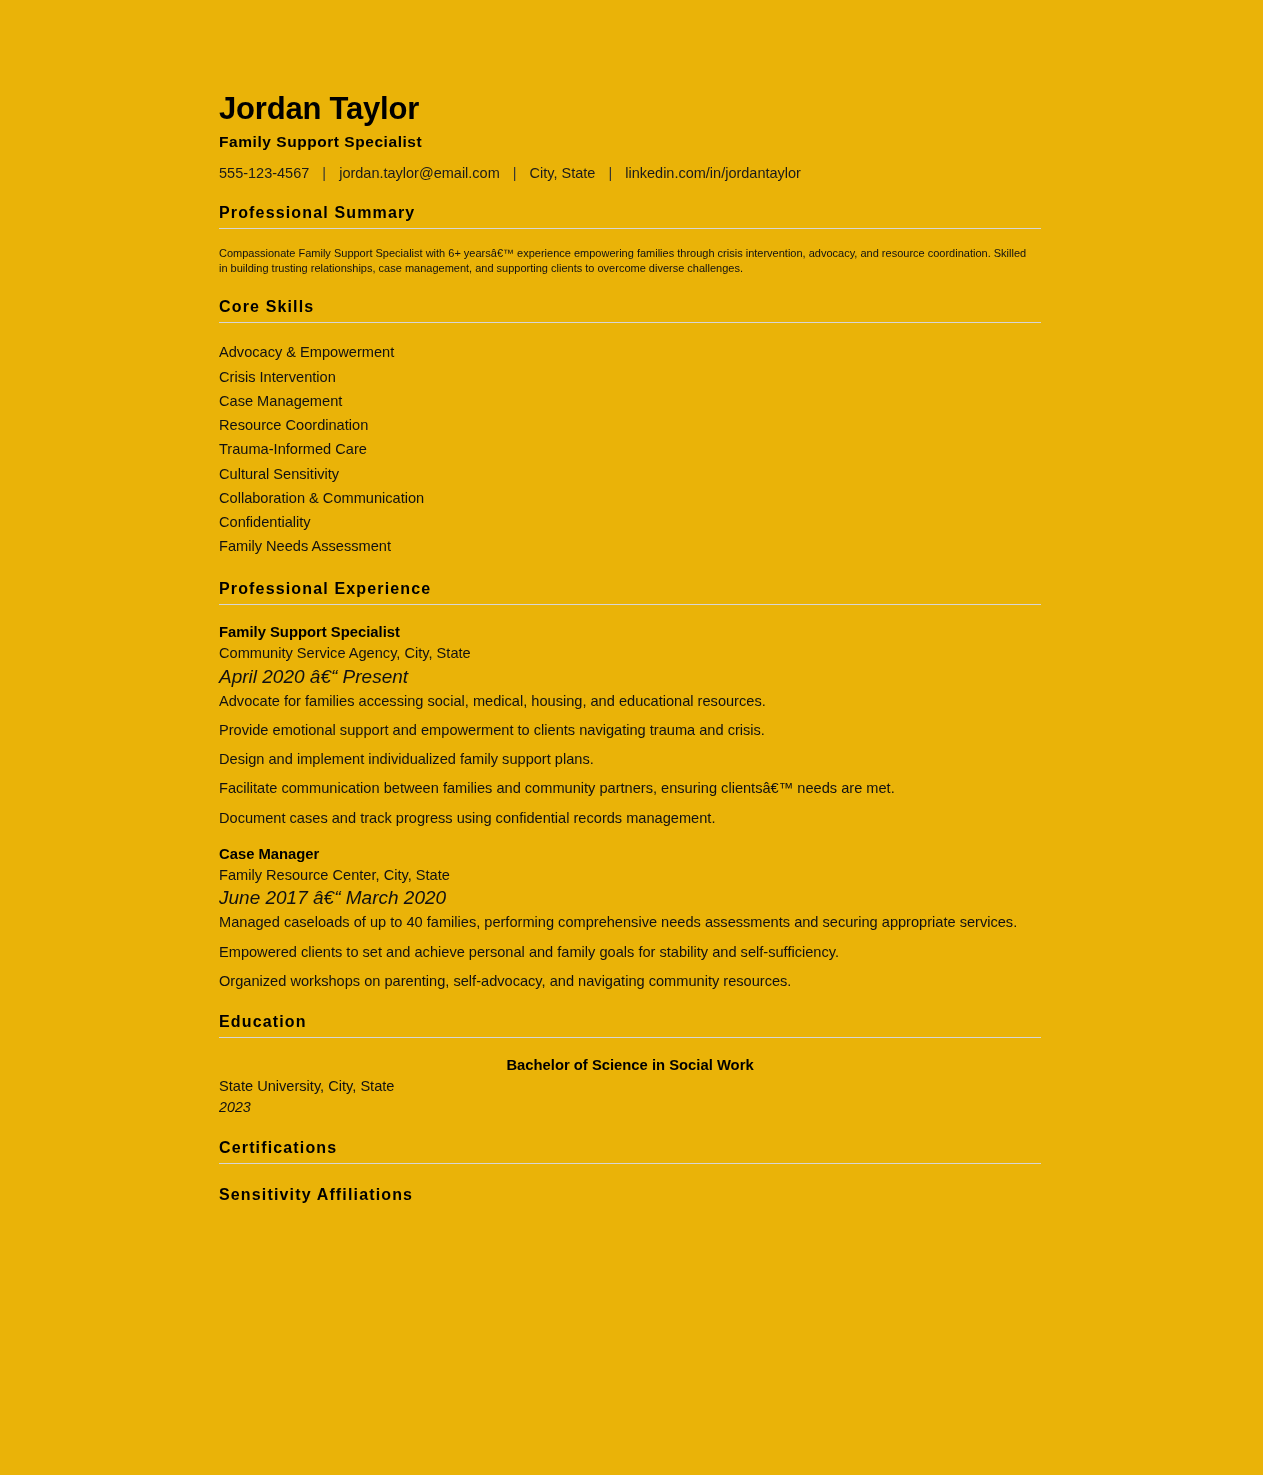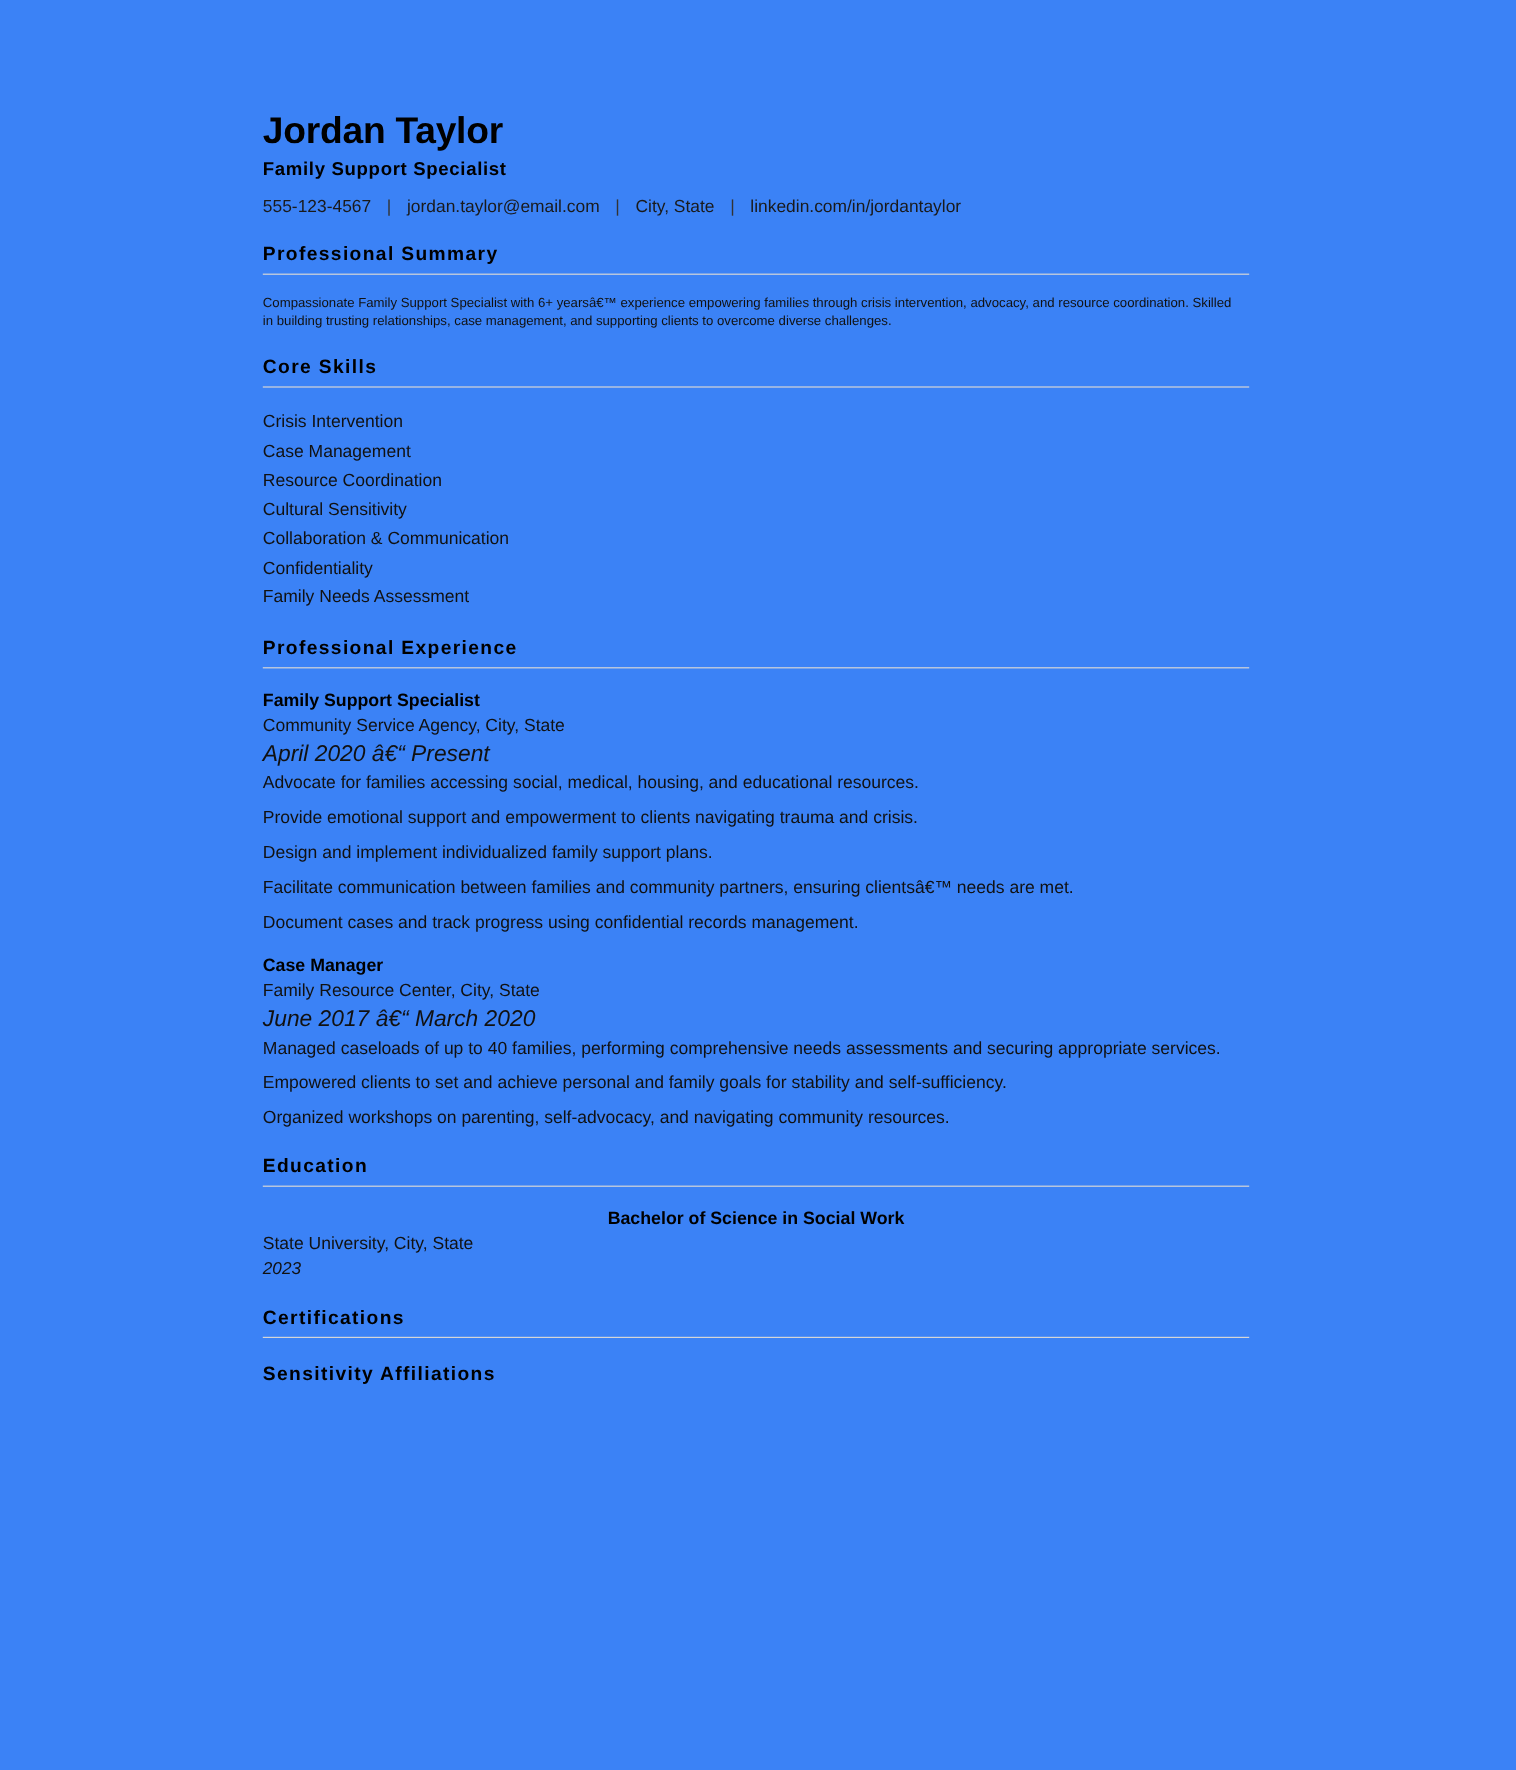--- a/index.html
+++ b/index.html
@@ -11,21 +11,21 @@
     width: 1263px;
     height: 1475px;
     font-family: "Liberation Sans", sans-serif;
     color: #000000;
     overflow: hidden;
   }
   .page {
     position: relative;
     width: 1263px;
     height: 1475px;
-    background: #3b82f6;
+    background: #eab308;
     box-sizing: border-box;
   }
   .content {
     position: absolute;
     left: 219px;
     top: 92px;
     width: 822px;
   }
 
   
@@ -197,23 +197,25 @@
     <div class="section">
       <h2 class="section-heading">Professional Summary</h2>
       <div class="section-rule"></div>
       <p class="summary-text">Compassionate Family Support Specialist with 6+ yearsâ€™ experience empowering families through crisis intervention, advocacy, and resource coordination. Skilled in building trusting relationships, case management, and supporting clients to overcome diverse challenges.</p>
     </div>
 
     <div class="section">
       <h2 class="section-heading">Core Skills</h2>
       <div class="section-rule"></div>
       <ul class="skills-list">
+        <li class="skill-item">Advocacy &amp; Empowerment</li>
         <li class="skill-item">Crisis Intervention</li>
         <li class="skill-item">Case Management</li>
         <li class="skill-item">Resource Coordination</li>
+        <li class="skill-item">Trauma-Informed Care</li>
         <li class="skill-item">Cultural Sensitivity</li>
         <li class="skill-item">Collaboration &amp; Communication</li>
         <li class="skill-item">Confidentiality</li>
         <li class="skill-item">Family Needs Assessment</li>
       </ul>
     </div>
 
     <div class="section">
       <h2 class="section-heading">Professional Experience</h2>
       <div class="section-rule"></div>

